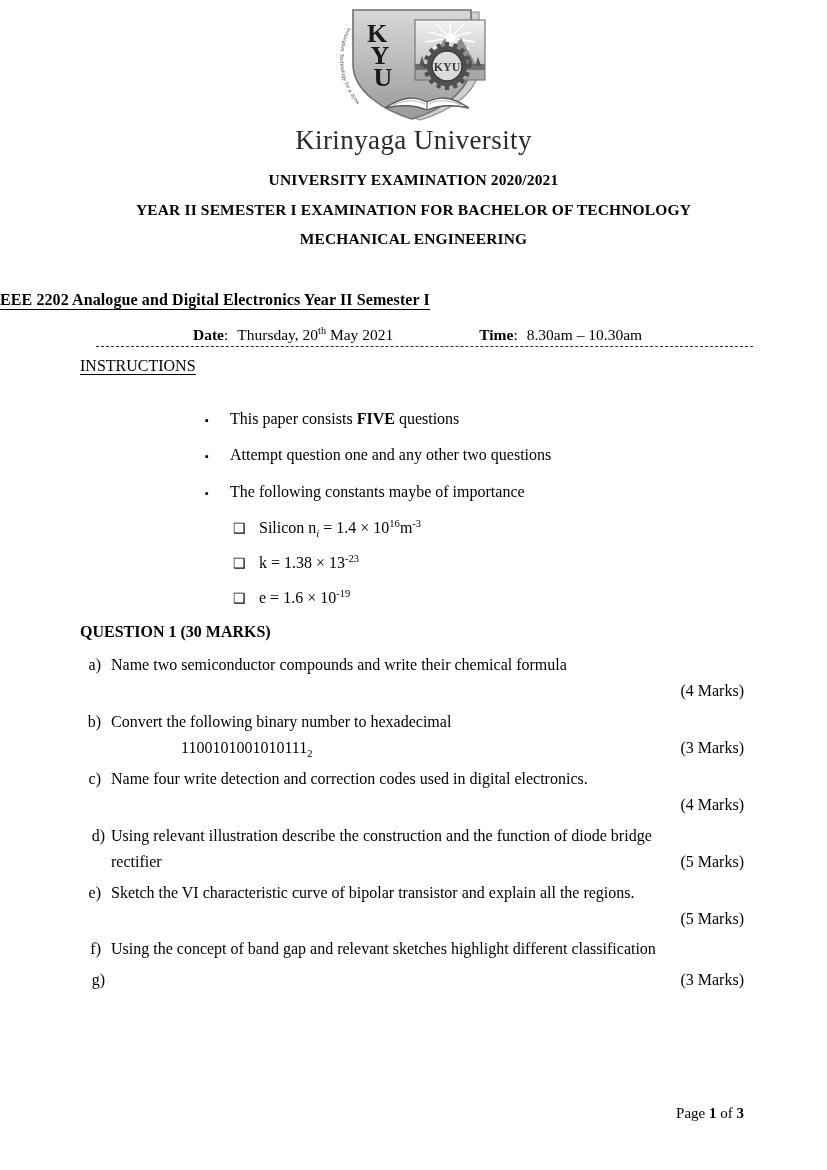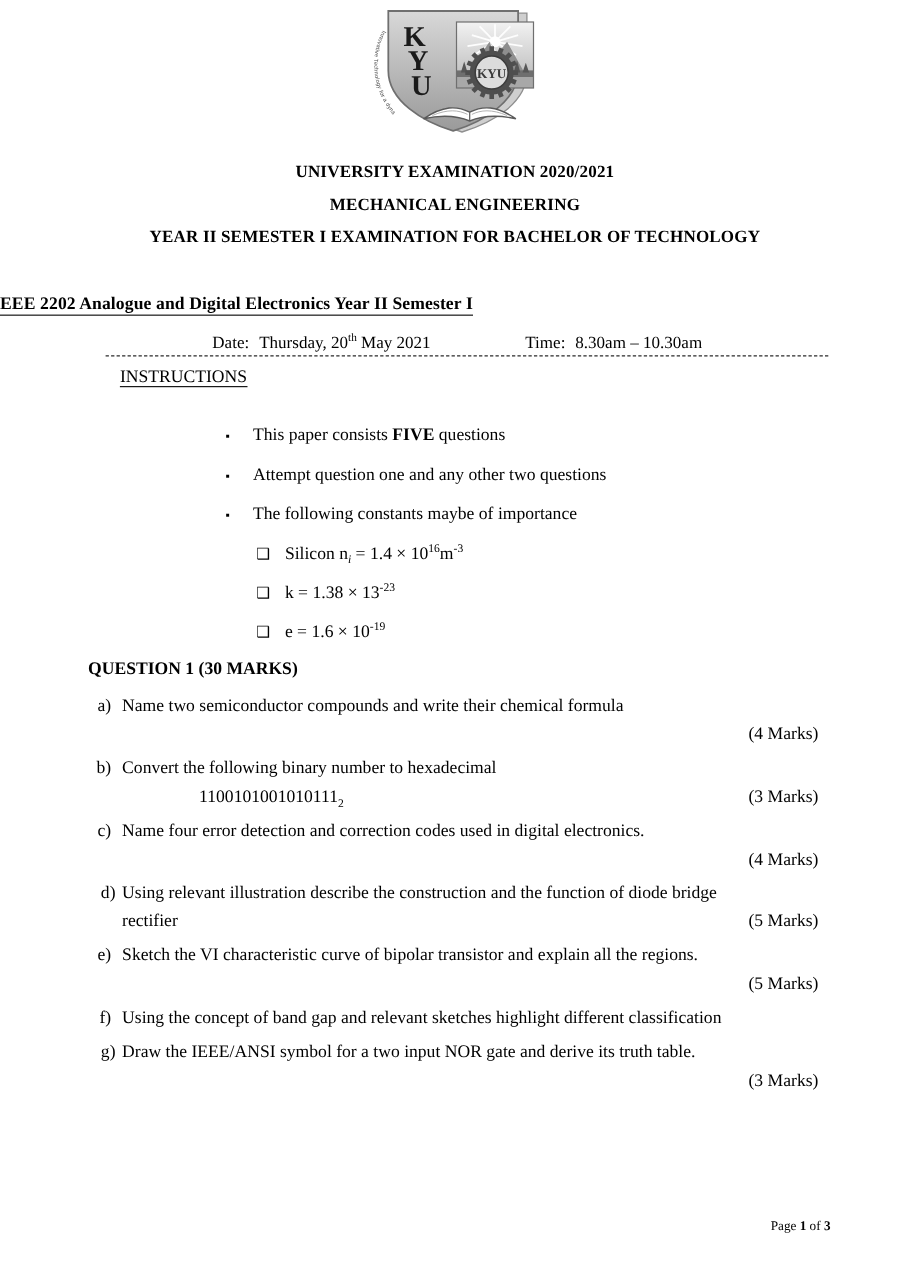--- a/index.html
+++ b/index.html
@@ -71,37 +71,37 @@
     position: relative;
     margin: 0 74px 0 96px;
     margin-top: 16px;
   }
   .datetime {
     display: flex;
     font-size: 15.5px;
     padding-left: 97px;
     line-height: 1.25;
   }
-  .dt-label { font-weight: normal; }
+  .dt-label { font-weight: bold; }
   .dt-date { white-space: nowrap; }
   .dt-time {
     margin-left: 86px;
     white-space: nowrap;
   }
   .dt-gap { display: inline-block; width: 9px; }
   .rule-dashed {
     margin-top: 2px;
     height: 0;
     border-top: 1.6px dashed #2a2a2a;
   }
 
   
   .instructions-title {
     margin-top: 10px;
-    margin-left: 109px;
+    margin-left: 80px;
     font-size: 16px;
     display: inline-block;
   }
   .instructions-title span {
     border-bottom: 1.2px solid #000;
   }
 
   .bullets {
     margin-top: 34px;
     margin-left: 205px;
@@ -180,23 +180,23 @@
     text-align: right;
   }
   .q-indent-value {
     display: inline-block;
     padding-left: 70px;
   }
 
   
   .footer {
     position: absolute;
-    right: 72px;
+    right: 83px;
     bottom: 48px;
-    font-size: 12px;
+    font-size: 15px;
   }
   .footer b { font-weight: bold; }
 </style>
 </head>
 <body>
 
 <div class="page">
 
   
   <div class="logo-block">
@@ -280,26 +280,27 @@
 
         <g>
           <path d="M66 104 C84 92 96 92 108 98 C120 92 132 92 150 104
                    C132 100 120 101 108 106 C96 101 84 100 66 104 Z" fill="#ffffff" stroke="#5a5a5a" stroke-width="1.3"></path>
           <path d="M108 98 L108 106" stroke="#5a5a5a" stroke-width="1.1"></path>
           <path d="M74 101 C88 95 98 96 106 100" fill="none" stroke="#9a9a9a" stroke-width="0.7"></path>
           <path d="M142 101 C128 95 118 96 110 100" fill="none" stroke="#9a9a9a" stroke-width="0.7"></path>
         </g>
       </svg>
     </div>
+    <div class="wordmark">Kirinyaga University</div>
   </div>
 
   
   <div class="hdr hdr-1">UNIVERSITY EXAMINATION 2020/2021</div>
+  <div class="hdr hdr-2">YEAR II SEMESTER I EXAMINATION FOR BACHELOR OF TECHNOLOGY</div>
   <div class="hdr hdr-3">MECHANICAL ENGINEERING</div>
-  <div class="hdr hdr-2">YEAR II SEMESTER I EXAMINATION FOR BACHELOR OF TECHNOLOGY</div>
 
   
   <div class="course-title">
     <span>EEE 2202 Analogue and Digital Electronics Year II Semester I</span>
   </div>
 
   
   <div class="datetime-wrap">
     <div class="datetime">
       <span class="dt-label">Date</span>
@@ -373,21 +374,21 @@
         <span class="q-line spread">
           <span class="q-indent-value"><span>1100101001010111</span><sub>2</sub></span>
           <span>(3 Marks)</span>
         </span>
       </span>
     </div>
 
     <div class="q-item">
       <span class="q-letter">c)</span>
       <span class="q-body">
-        <span class="q-line">Name four error detection and correction codes used in digital electronics.</span>
+        <span class="q-line">Name four write detection and correction codes used in digital electronics.</span>
         <span class="q-marks-right">(4 Marks)</span>
       </span>
     </div>
 
     <div class="q-item">
       <span class="q-letter wide-gap">d)</span>
       <span class="q-body">
         <span class="q-line">Using relevant illustration describe the construction and the function of diode bridge</span>
         <span class="q-line spread">
           <span>rectifier</span>
@@ -407,21 +408,20 @@
     <div class="q-item">
       <span class="q-letter">f)</span>
       <span class="q-body">
         <span class="q-line">Using the concept of band gap and relevant sketches highlight different classification</span>
       </span>
     </div>
 
     <div class="q-item">
       <span class="q-letter wide-gap">g)</span>
       <span class="q-body">
-        <span class="q-line">Draw the IEEE/ANSI symbol for a two input NOR gate and derive its truth table.</span>
         <span class="q-marks-right">(3 Marks)</span>
       </span>
     </div>
 
   </div>
 
   
   <div class="footer">
     <span>Page </span><b>1</b><span> of </span><b>3</b>
   </div>

